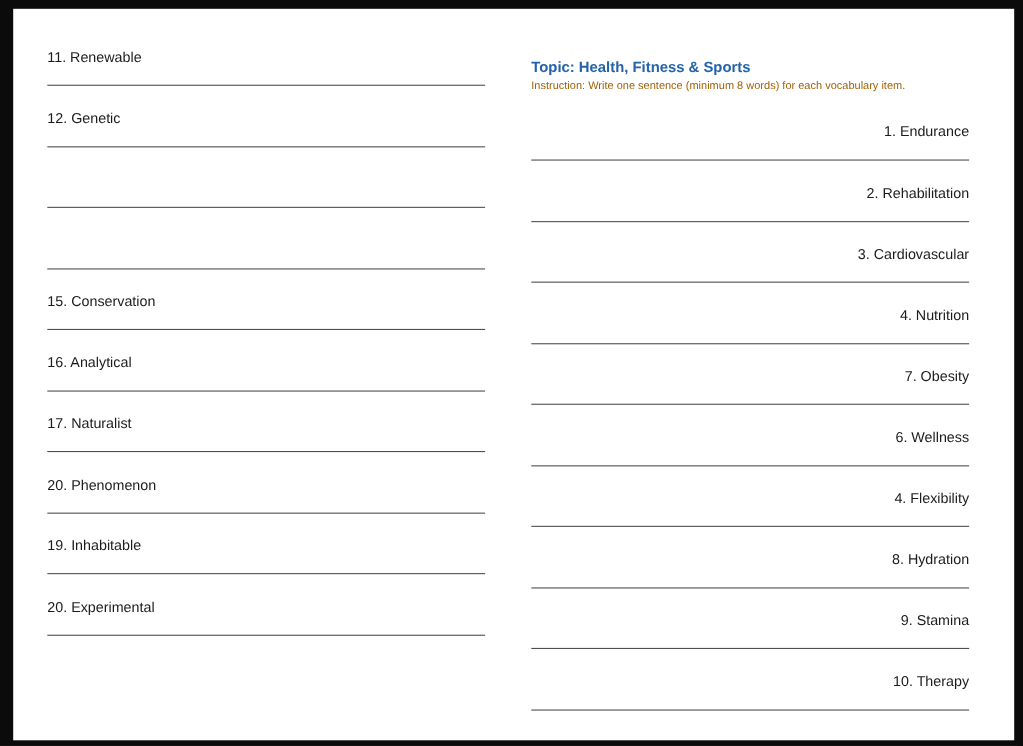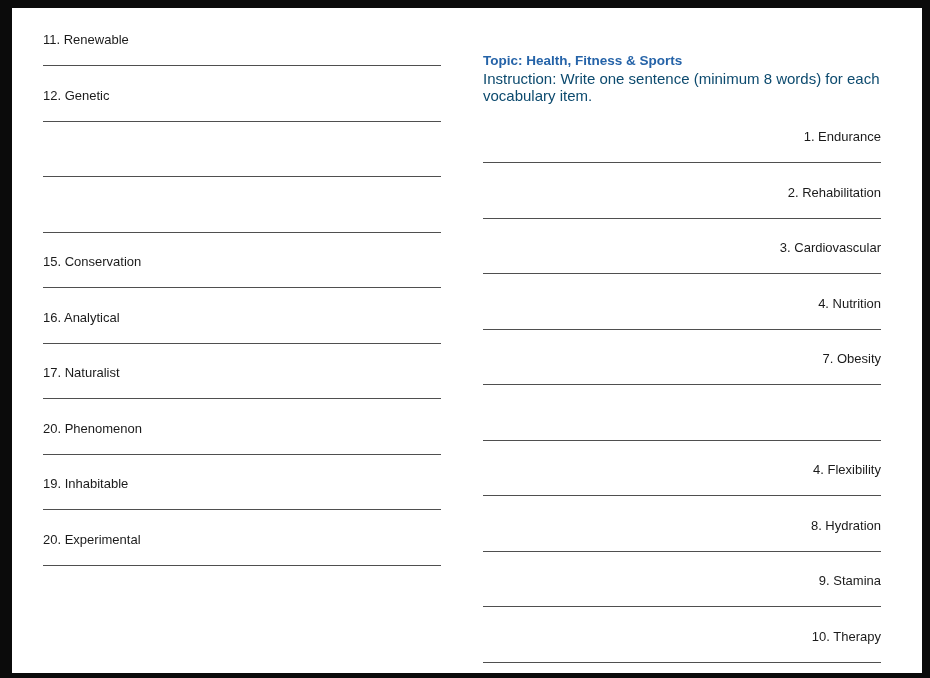--- a/index.html
+++ b/index.html
@@ -10,41 +10,41 @@
     background: #0b0b0b;
     font-family: "Liberation Sans", sans-serif;
   }
   .frame { position: absolute; inset: 0; background: #0b0b0b; }
   .page {
     position: absolute;
     left: 12px; top: 8px; right: 8px; bottom: 5px;
     background: #ffffff;
   }
   .col { position: absolute; }
-  .col-left  { left: 31px;  top: 24px; width: 398px; }
+  .col-left  { left: 31px;  top: 36px; width: 398px; }
   .col-right { left: 471px; top: 44px; width: 398px; }
 
   .vocab-item { position: relative; height: 55.5px; }
   .vocab-label { font-size: 13px; color: #1b1b1b; line-height: 16px; }
   .answer-line {
     position: absolute;
     top: 33px; left: 0; right: 0;
     height: 0;
     border-top: 1px solid #4f4f4f;
   }
 
   .topic {
     font-size: 13.5px;
     font-weight: bold;
     color: var(--topic-color, #2563A8);
     line-height: 17px;
   }
   .instruction {
-    font-size: 15px;
-    color: #0c4a6e;
+    font-size: 10px;
+    color: #a16207;
     line-height: 17px;
     margin-top: 1px;
   }
   .right-items { margin-top: 25px; text-align: right; }
 </style>
 </head>
 <body>
 
 <div class="frame">
   <div class="page">
@@ -109,20 +109,21 @@
         </div>
         <div class="vocab-item">
           <div class="vocab-label">4. Nutrition</div>
           <div class="answer-line"></div>
         </div>
         <div class="vocab-item">
           <div class="vocab-label">7. Obesity</div>
           <div class="answer-line"></div>
         </div>
         <div class="vocab-item">
+          <div class="vocab-label">6. Wellness</div>
           <div class="answer-line"></div>
         </div>
         <div class="vocab-item">
           <div class="vocab-label">4. Flexibility</div>
           <div class="answer-line"></div>
         </div>
         <div class="vocab-item">
           <div class="vocab-label">8. Hydration</div>
           <div class="answer-line"></div>
         </div>

